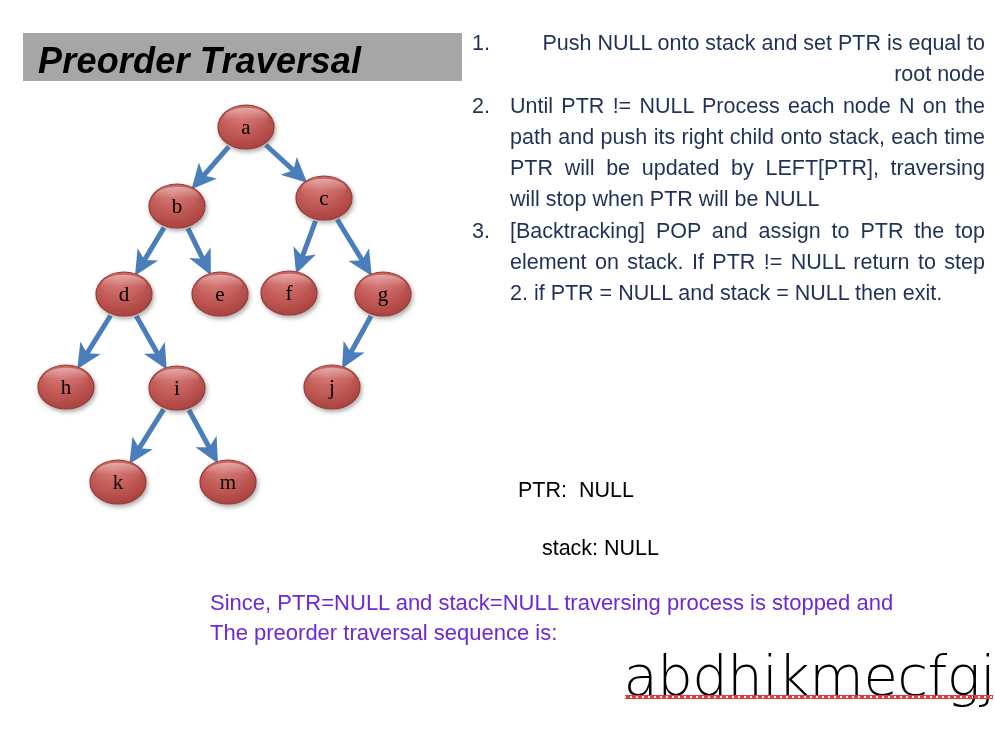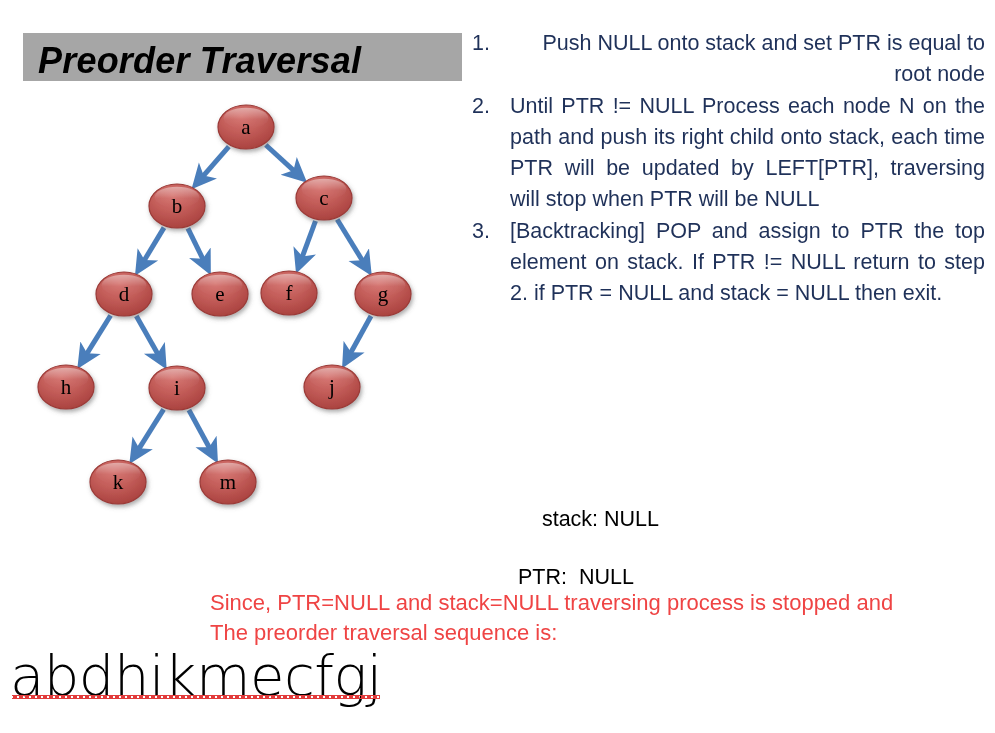--- a/index.html
+++ b/index.html
@@ -117,28 +117,28 @@
   }
 
   
   #conclusion {
     position: absolute;
     left: 210px;
     top: 588px;
     width: 730px;
     font-size: 22px;
     line-height: 30px;
-    color: #ef4444;
+    color: #6d28d9;
   }
   #result-wrap {
     position: absolute;
     left: 0;
     top: 645px;
     width: 995px;
-    text-align: left;
+    text-align: right;
     text-decoration: underline;
   }
   #result-text {
     display: inline-block;
     position: relative;
     margin-left: 10px;
     font-size: 56px;
     line-height: 62px;
     letter-spacing: -0.5px;
     color: #000000;
@@ -272,24 +272,24 @@
     <div class="step-num">2.</div>
     <div class="step-body">Until PTR != NULL Process each node N on the path and push its right child onto stack, each time PTR will be updated by LEFT[PTR], traversing will stop when PTR will be NULL</div>
   </div>
   <div class="step-row">
     <div class="step-num">3.</div>
     <div class="step-body">[Backtracking] POP and assign to PTR the top element on stack. If PTR != NULL return to step 2. if PTR = NULL and stack = NULL then exit.</div>
   </div>
 </div>
 
 <div id="status-block">
+  <div class="status-line">PTR:  NULL</div>
   <div class="status-line">
     <span>stack: NULL</span>
   </div>
-  <div class="status-line">PTR:  NULL</div>
 </div>
 
 <div id="conclusion">
   <div>Since, PTR=NULL and stack=NULL traversing process is stopped and</div>
   <div>The preorder traversal sequence is:</div>
 </div>
 <div id="result-wrap">
   <span id="result-text">abdhikmecfgj</span>
 </div>
 

